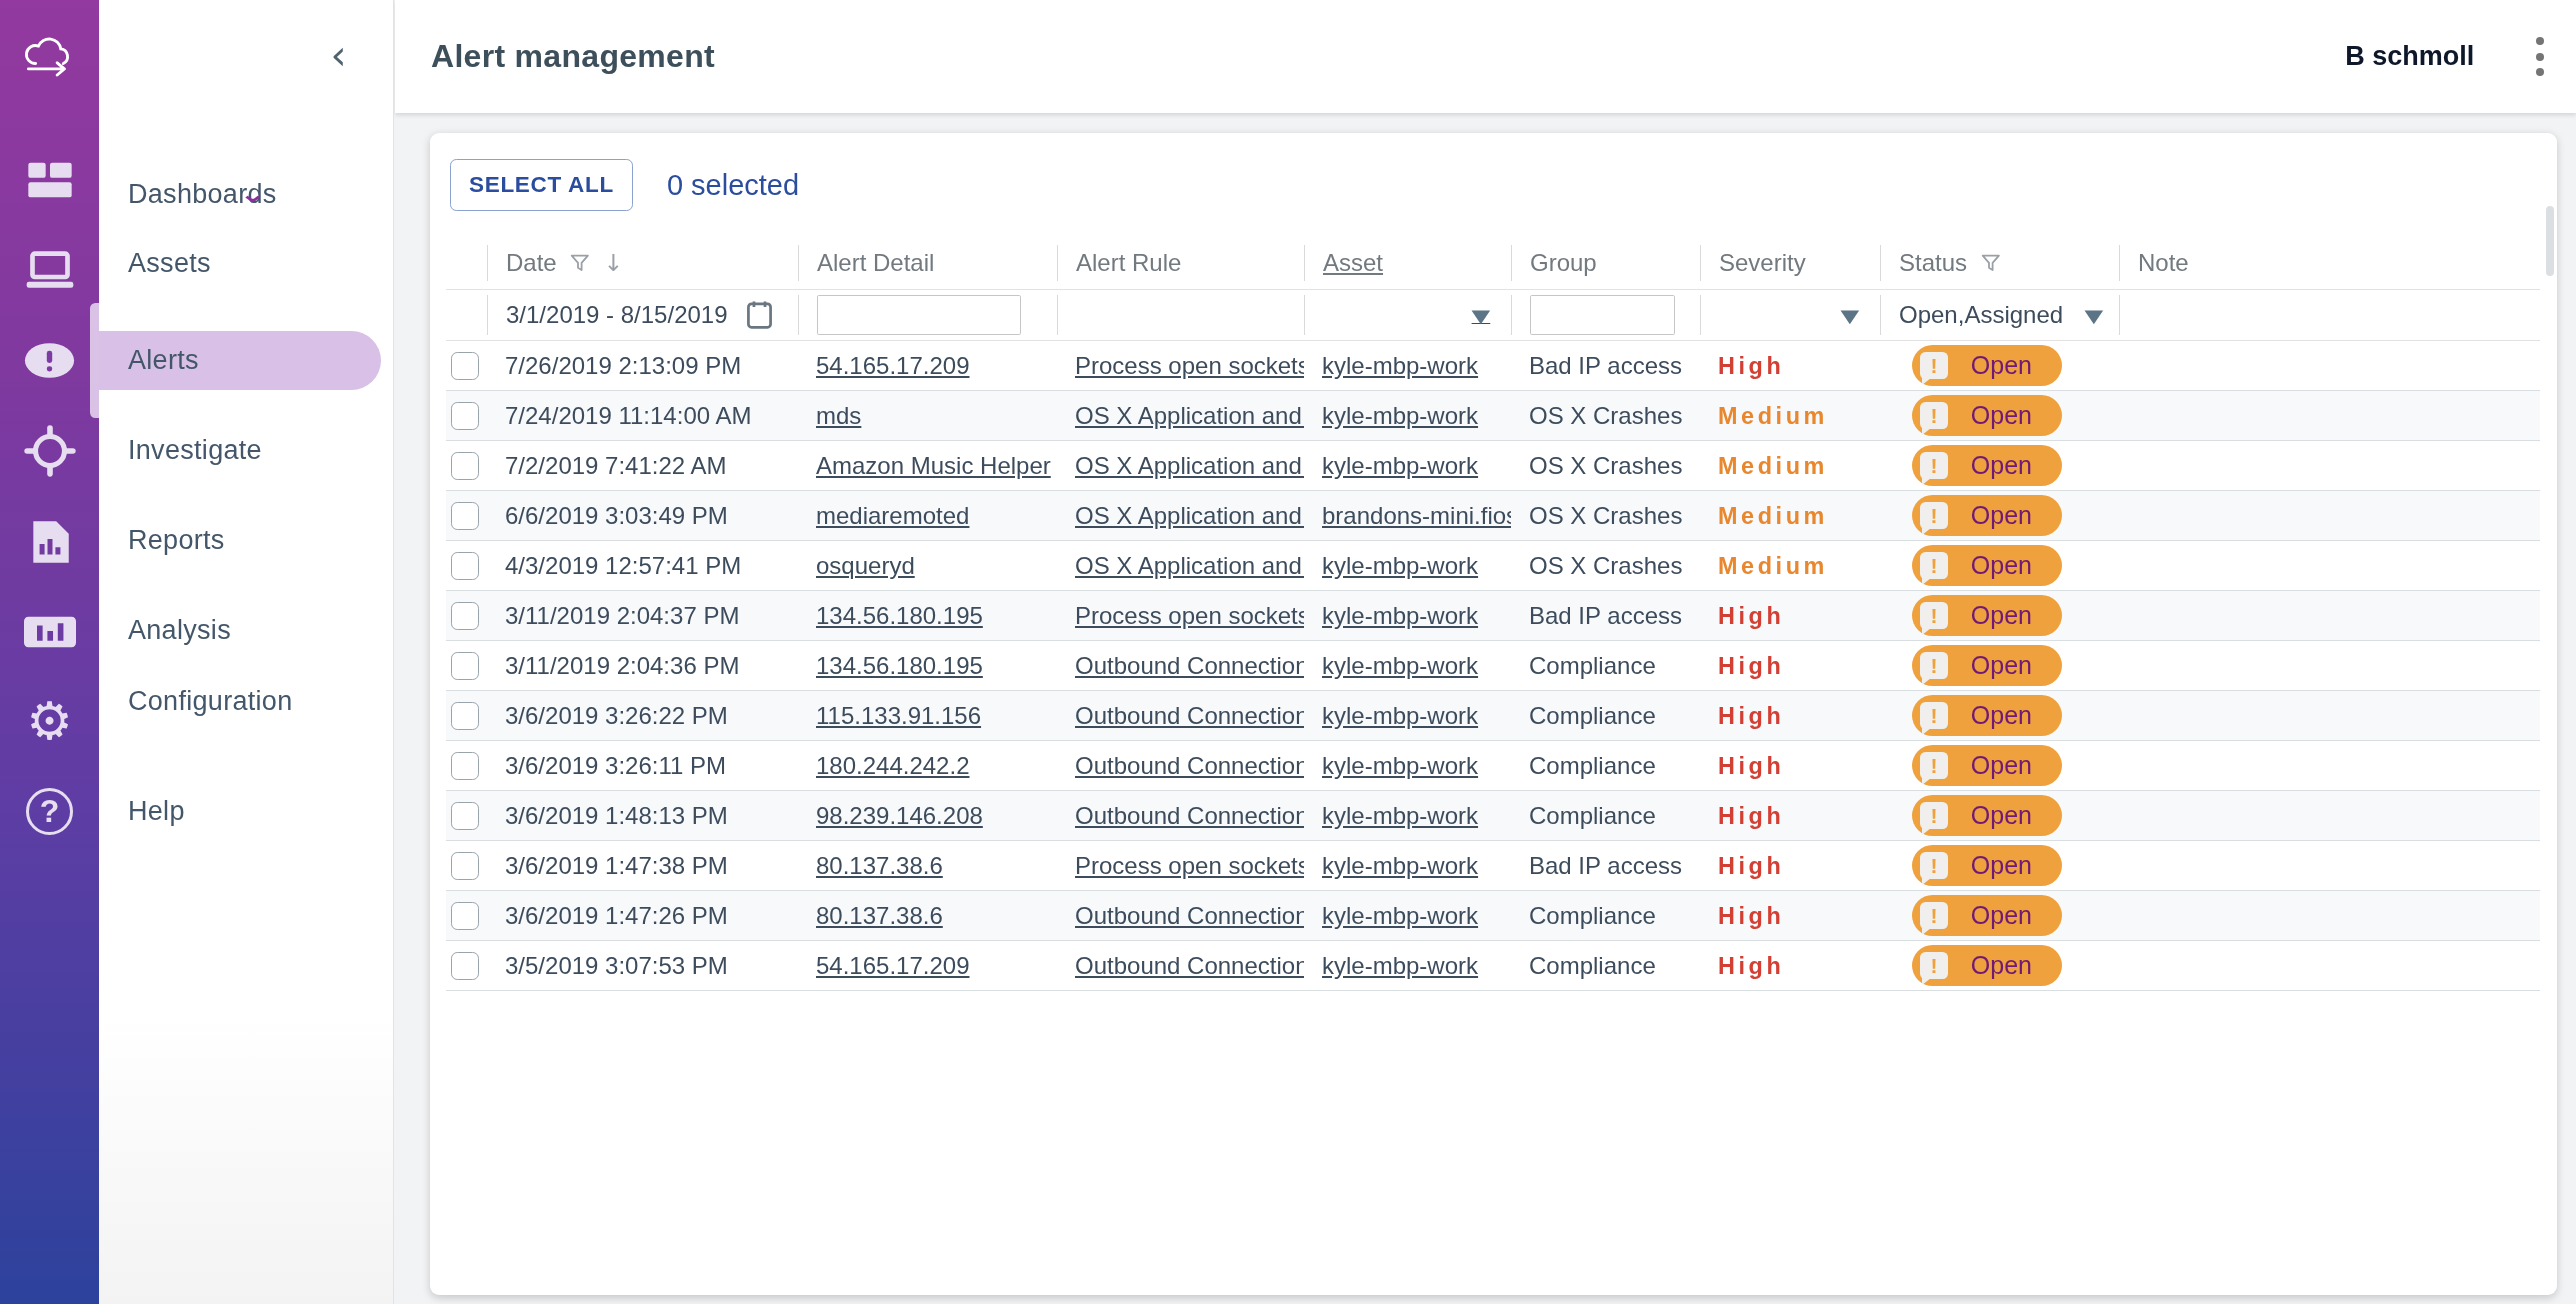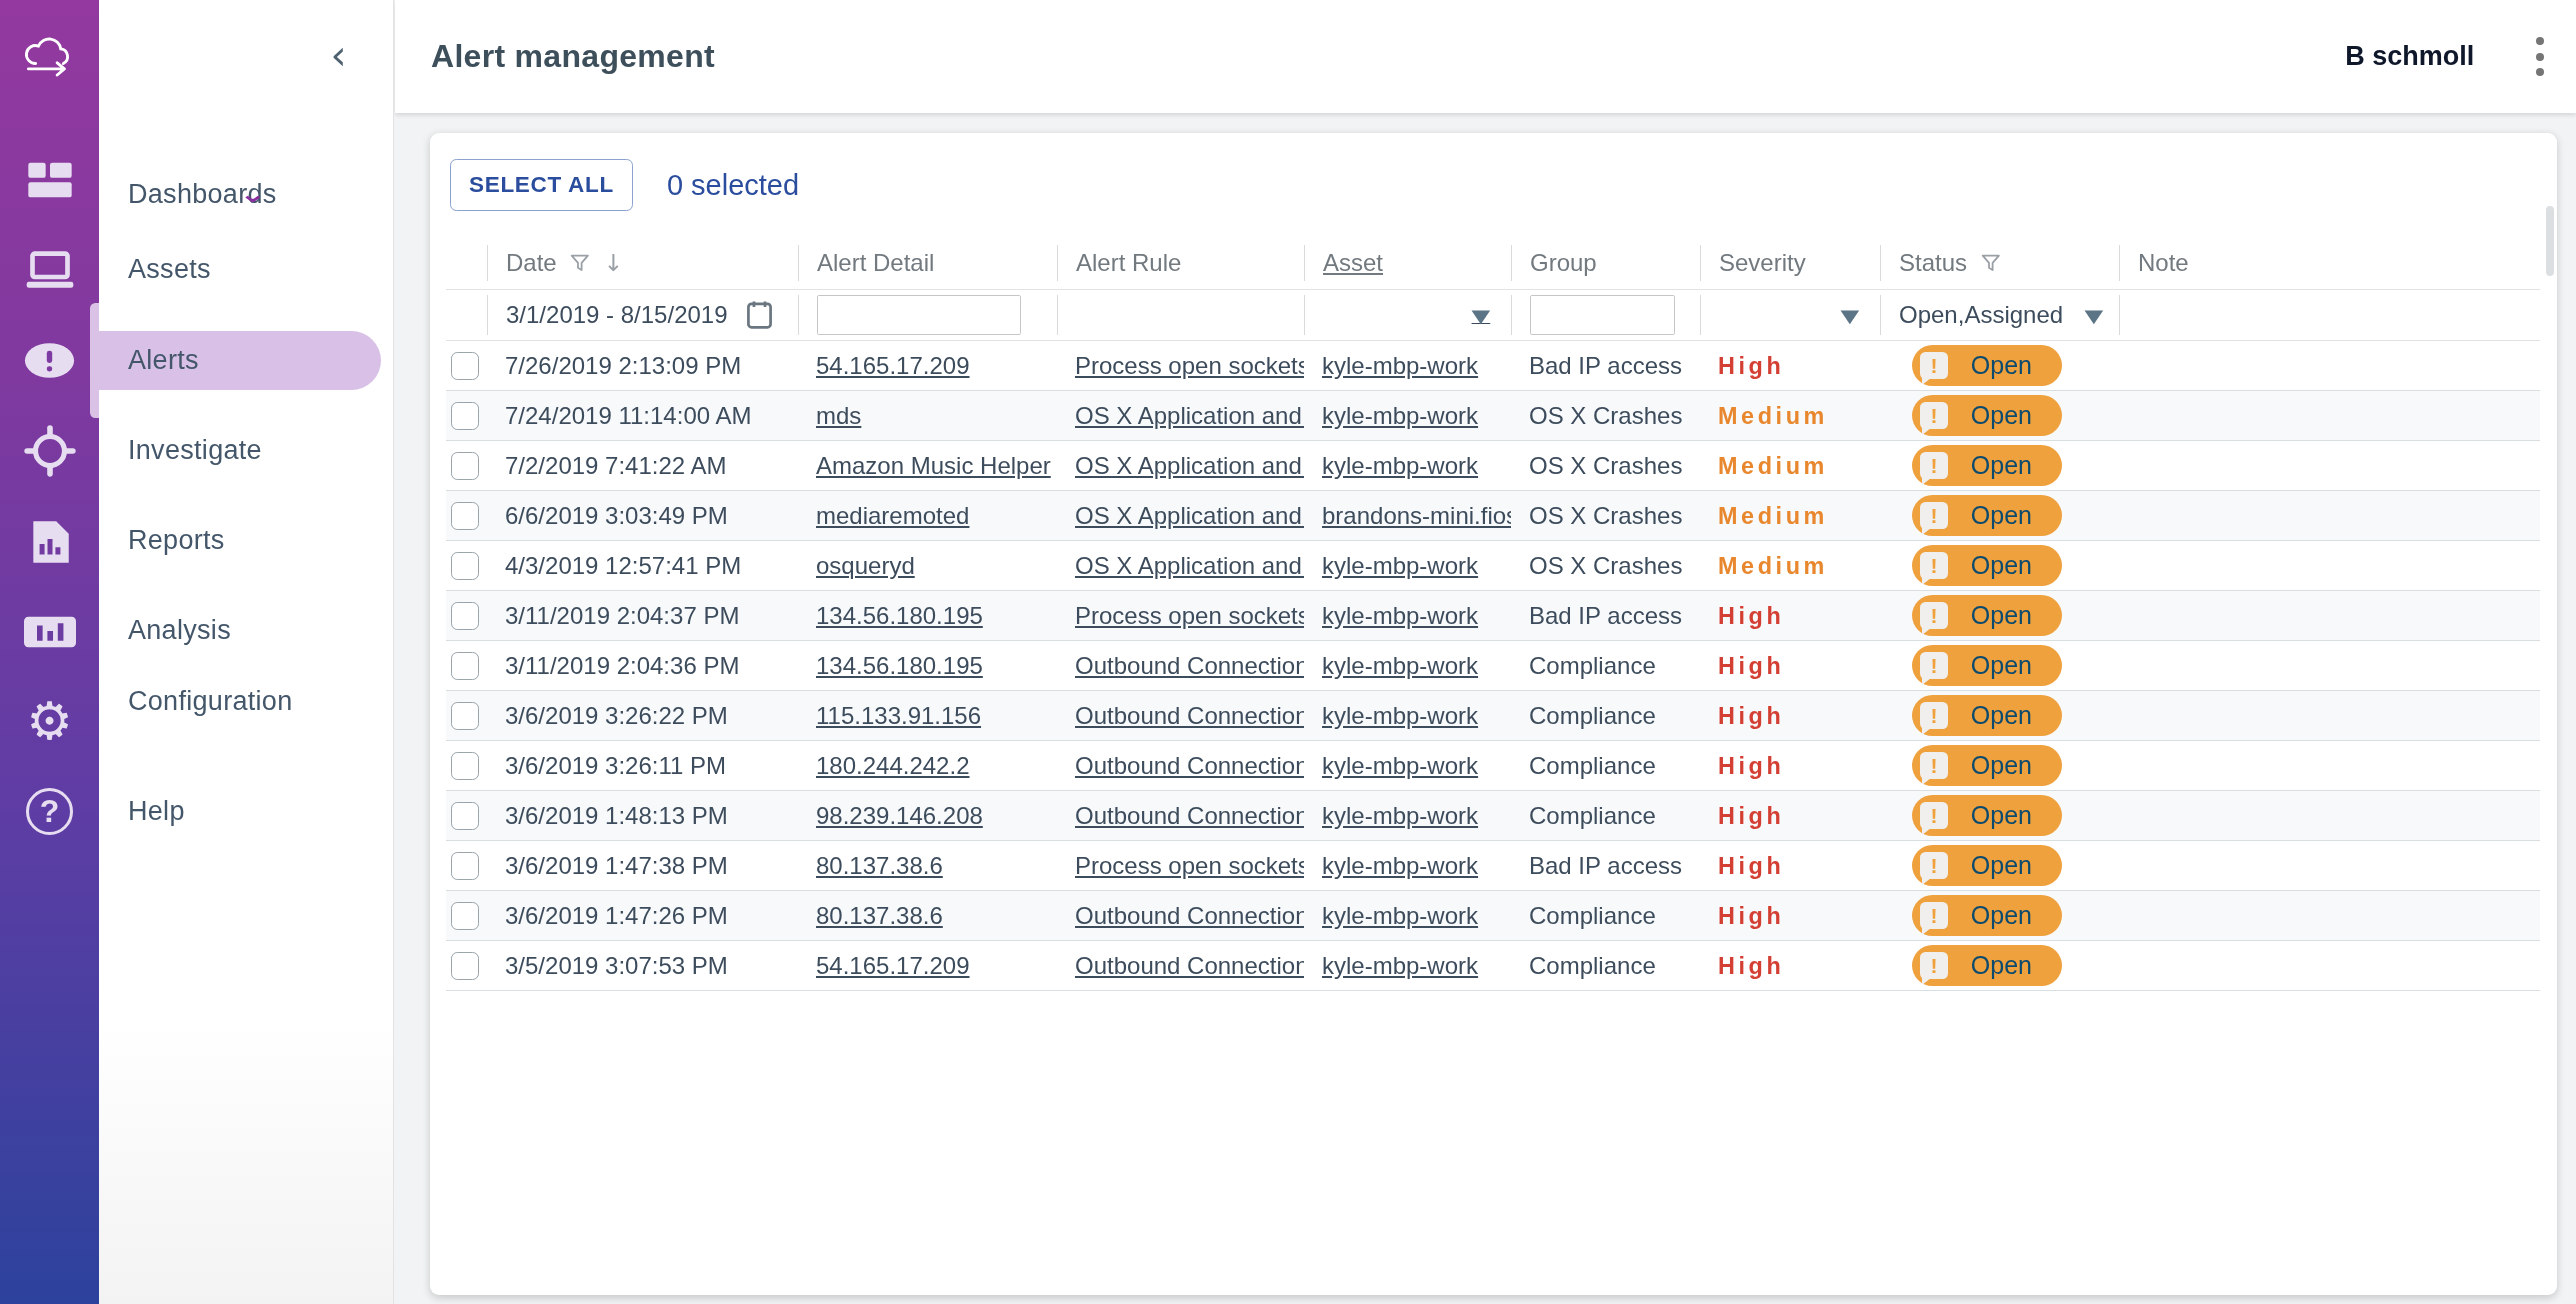--- a/index.html
+++ b/index.html
@@ -139,21 +139,21 @@
   }
   .badge-icon {
     position:relative; width:28px; height:27px; margin-left:8px; border-radius:5.4px;
     background:#f0efed; display:flex; align-items:center; justify-content:center;
     font-weight:bold; font-size:21px;
   }
   .badge-icon::after {
     content:""; position:absolute; left:1.8px; bottom:-6.3px;
     border-left:9px solid #f0efed; border-bottom:7.2px solid transparent;
   }
-  .badge-label { flex:1; text-align:center; color:#0c4a6e; font-size:25px; padding-right:7.2px; }
+  .badge-label { flex:1; text-align:center; color:#701a75; font-size:25px; padding-right:7.2px; }
 
   .cal-icon, .laptop-icon { display:block; }
 </style>
 </head>
 <body>
 
 <div class="rail">
   <div class="rail-logo">
     <svg width="56" height="45" viewBox="0 0 31 25">
       <path d="M7.5 17.5 a5 5 0 1 1 1.6-9.7 a6.5 6.5 0 0 1 12.4 1.6 a4.3 4.3 0 0 1 1.4 8.1" fill="none" stroke="#ffffff" stroke-width="1.6" stroke-linecap="round"></path>
@@ -219,21 +219,21 @@
 
 <nav class="sidenav">
   <div class="collapse-btn">‹</div>
   <div id="nav-items">
   <div class="nav-item" style="top: 149px;">
 
     <span>Dashboards</span>
     <span class="nav-caret">⌄</span>
   </div>
 
-  <div class="nav-item" style="top: 224px;">
+  <div class="nav-item" style="top: 218px;">
 
     <span>Assets</span>
 
   </div>
 
   <div class="nav-item" style="top: 315px;">
     <div class="nav-highlight"></div>
     <span>Alerts</span>
 
   </div>

